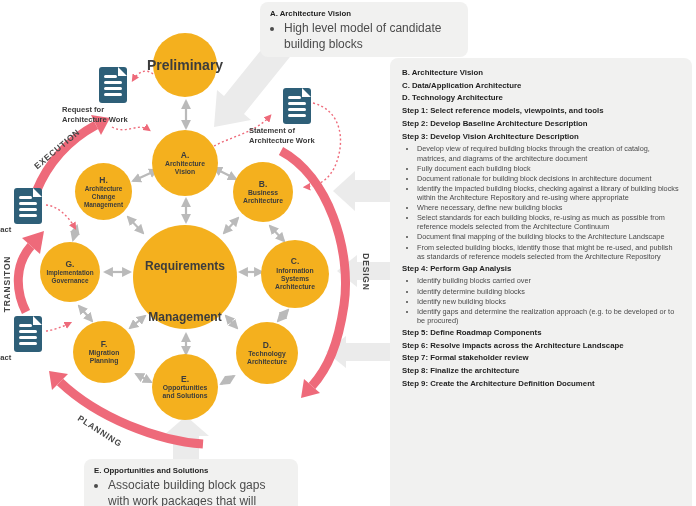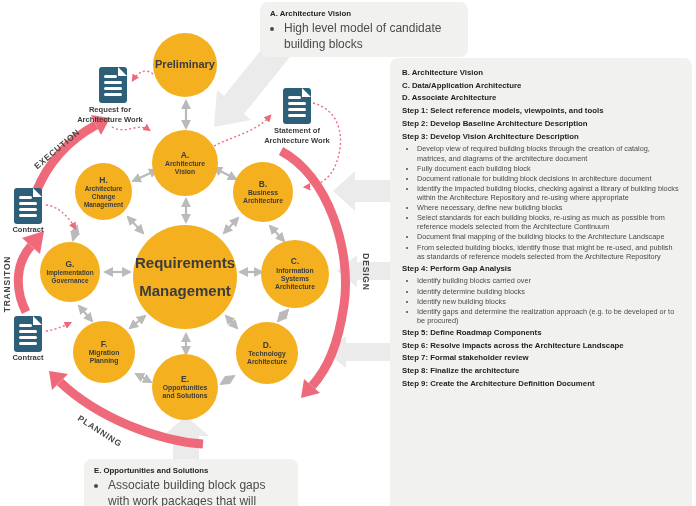--- a/index.html
+++ b/index.html
@@ -6,26 +6,26 @@
   .canvas{position:relative;width:696px;height:506px;background:#fff;overflow:hidden;
           font-family:"Liberation Sans", sans-serif;}
   .layer{position:absolute;left:0;top:0;}
 
   
   .circle{position:absolute;border-radius:50%;background:#F4B01E;display:flex;flex-direction:column;
           align-items:center;justify-content:center;text-align:center;color:#3C3C3C;font-weight:bold;}
   .circle .ltr{font-size:8.5px;line-height:1.2;display:block;}
   .circle .ln{font-size:6.8px;line-height:1.22;display:block;}
   .circle.small .ln{font-size:6.4px;}
-  .prelim .ltr{font-size:11px;}
-  .req .rq{font-size:15px;line-height:1.85;display:block;}
+  .prelim .ltr{font-size:14px;}
+  .req .rq{font-size:12px;line-height:1.85;display:block;margin-top:29px;}
 
   
   .doc{position:absolute;}
-  .doclabel{position:absolute;width:96px;text-align:center;font-weight:bold;font-size:7.6px;
+  .doclabel{position:absolute;width:96px;font-weight:bold;font-size:7.6px;
             line-height:1.3;color:#3C3C3C;}
   .doclabel span{display:block;}
 
   
   .ribbon-label{position:absolute;font-weight:bold;font-size:8.5px;letter-spacing:0.8px;color:#474747;
                 white-space:nowrap;}
 
   
   .callout,.panel{position:absolute;background:#F1F1F0;border-radius:8px;color:#4B4B4B;}
   .callout{padding:6px 10px 5px 10px;}
@@ -237,21 +237,21 @@
     <div class="co-title">E. Opportunities and Solutions</div>
     <ul class="co-list">
         <li>Associate building block gaps with work packages that will address the gaps</li>
       </ul>
   </div>
 
   <div class="panel" style="left:390px;top:58px;width:302px;height:478px">
     <div>
         <div class="rp-title">B. Architecture Vision</div>
         <div class="rp-title">C. Data/Application Architecture</div>
-        <div class="rp-title">D. Associate Architecture</div>
+        <div class="rp-title">D. Technology Architecture</div>
         <div class="rp-title">Step 1: Select reference models, viewpoints, and tools</div>
         <div class="rp-title">Step 2: Develop Baseline Architecture Description</div>
         <div class="rp-title">Step 3: Develop Vision Architecture Description</div>
         <ul class="rp-list">
           <li>Develop view of required building blocks through the creation of catalog, matrices, and diagrams of the architecture document</li>
           <li>Fully document each building block</li>
           <li>Document rationale for building block decisions in architecture document</li>
           <li>Identify the impacted building blocks, checking against a library of building blocks within the Architecture Repository and re-using where appropriate</li>
           <li>Where necessary, define new building blocks</li>
           <li>Select standards for each building blocks, re-using as much as possible from reference models selected from the Architecture Continuum</li>

